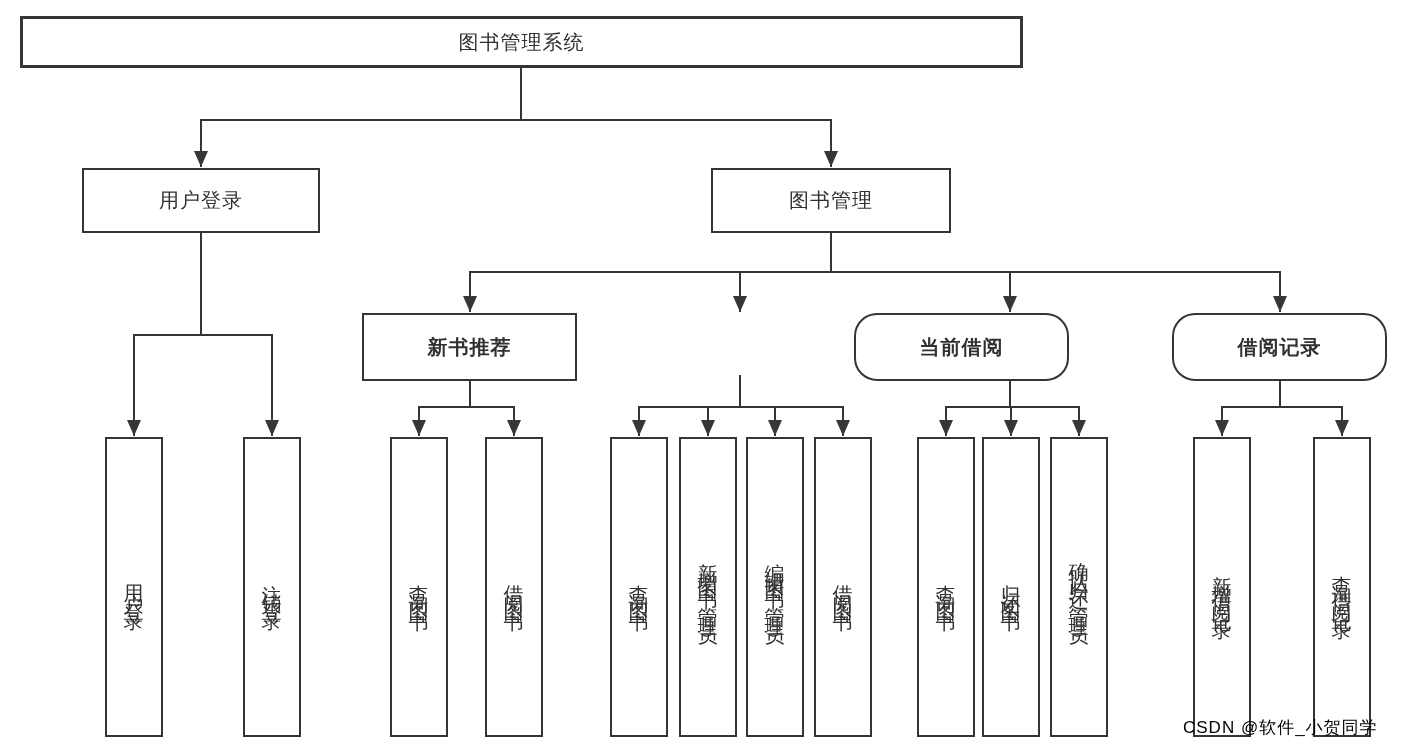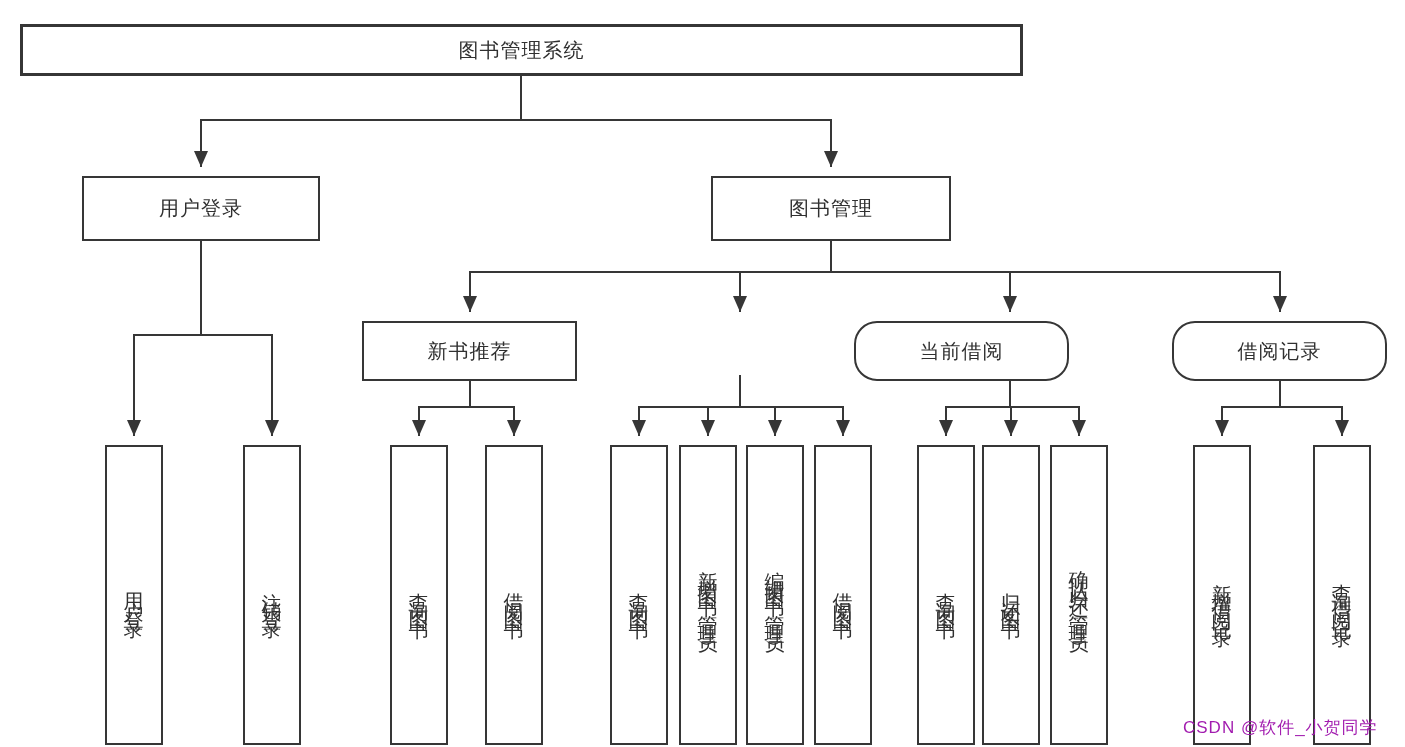--- a/index.html
+++ b/index.html
@@ -23,29 +23,28 @@
     position:absolute;
     box-sizing:border-box;
     background:#ffffff;
     border:2px solid #363636;
     display:flex;align-items:center;justify-content:center;
     color:#303030;
     font-size:20px;
     letter-spacing:1px;
     text-align:center;
     white-space:nowrap;
-    margin-top:8px;
   }
   
   #root-box{left:20px;top:16px;width:1003px;height:52px;border-width:3px;}
   
   #login-group-box{left:82px;top:168px;width:238px;height:65px;}
   #book-mgmt-box{left:711px;top:168px;width:240px;height:65px;}
   
-  .lvl3{top:313px;width:215px;height:60px;}
+  .lvl3{top:313px;width:215px;height:68px;font-weight:bold;}
   #new-rec-box{left:362px;}
   #book-borrow-box{left:632px;}
   #current-borrow-box{left:854px;border-radius:23px;}
   #borrow-record-box{left:1172px;border-radius:23px;}
   
   .leaf{top:437px;width:58px;height:300px;}
   .leaf .vtext{
     writing-mode:vertical-rl;
     letter-spacing:9px;
     line-height:1;
@@ -59,21 +58,21 @@
   #leaf-bb-add{left:679px;}
   #leaf-bb-edit{left:746px;}
   #leaf-bb-borrow{left:814px;}
   #leaf-cb-query{left:917px;}
   #leaf-cb-return{left:982px;}
   #leaf-cb-confirm{left:1050px;}
   #leaf-br-add{left:1193px;}
   #leaf-br-query{left:1313px;}
   #watermark{
     position:absolute;left:1183px;top:716px;
-    font-size:17px;color:#a21caf;letter-spacing:1px;
+    font-size:17px;color:#000000;letter-spacing:1px;
     white-space:nowrap;
   }
 </style>
 </head>
 <body>
 
 <div id="canvas">
 
   <svg id="connector-svg" viewBox="0 0 1405 747" xmlns="http://www.w3.org/2000/svg">
     <defs>

